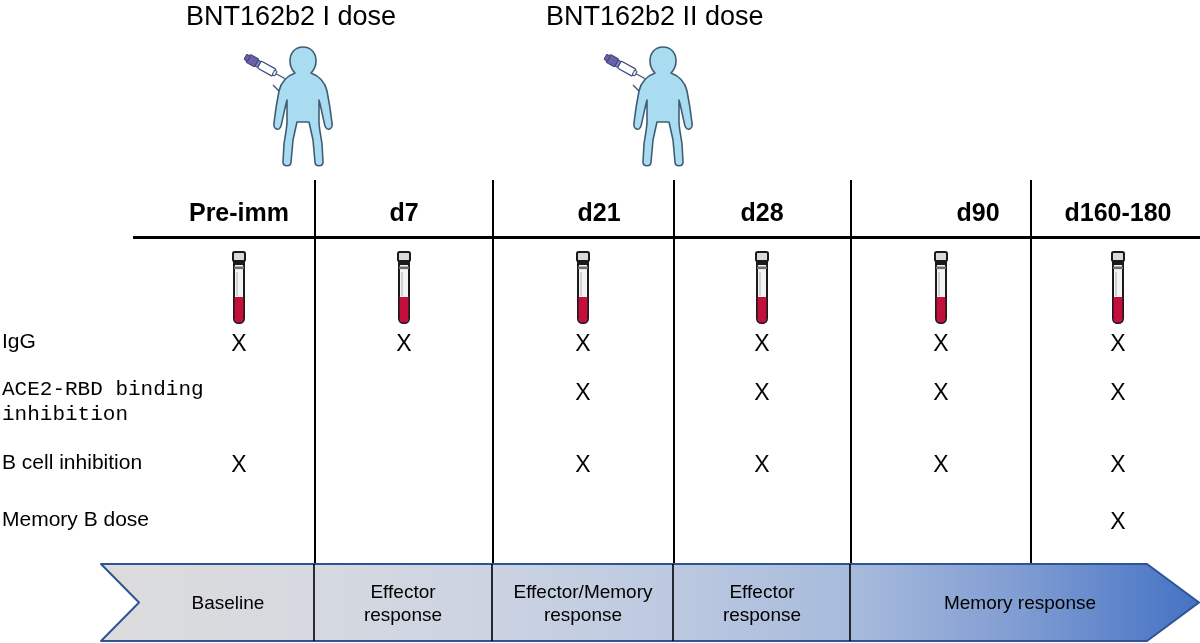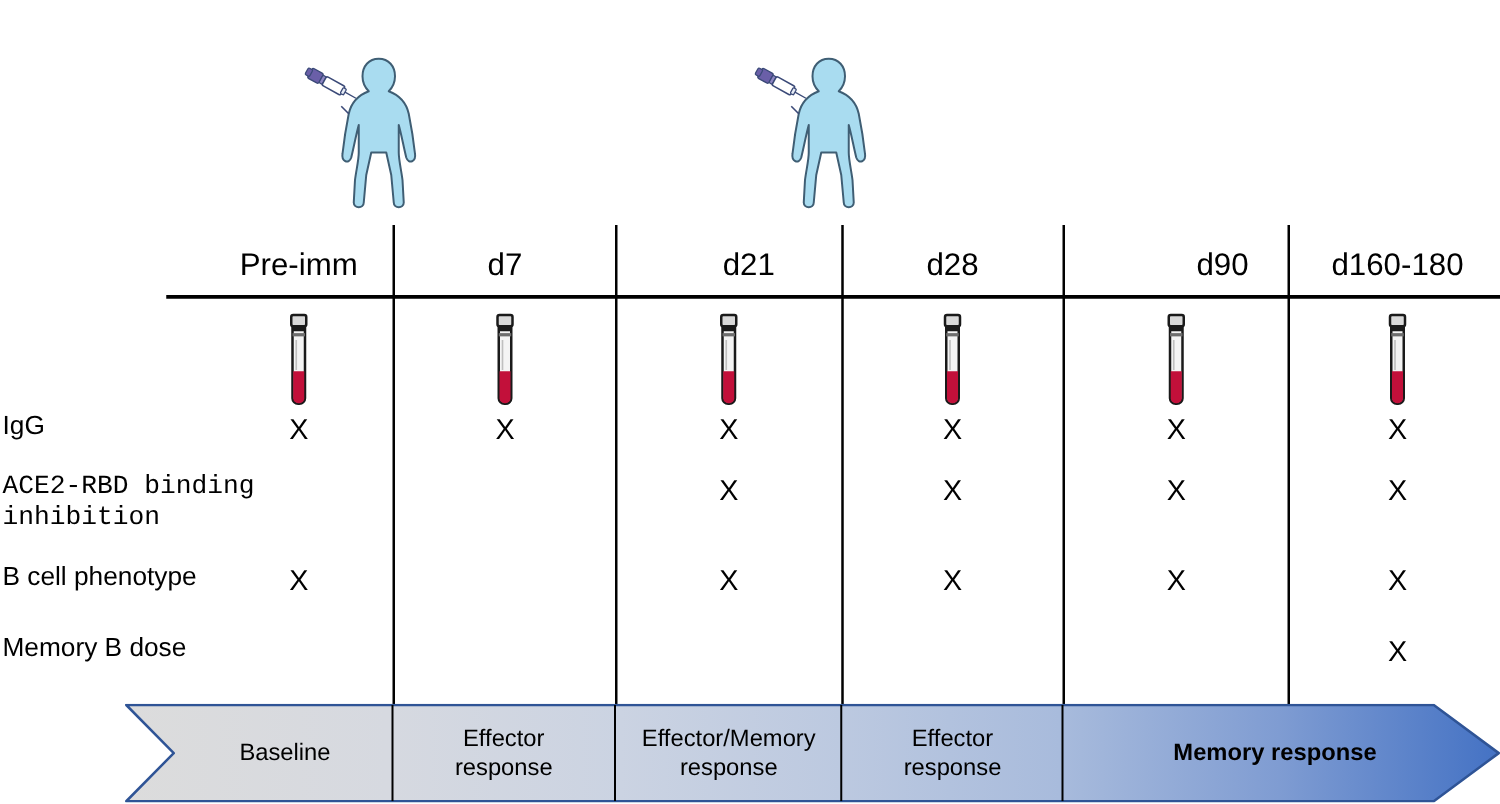--- a/index.html
+++ b/index.html
@@ -51,21 +51,21 @@
   }
 
   
   .col-header {
     position: absolute;
     top: 192px;
     height: 40px;
     line-height: 40px;
     text-align: center;
     font-size: 25px;
-    font-weight: normal;
+    font-weight: bold;
     white-space: nowrap;
     font-family: "Liberation Sans", sans-serif;
   }
 
   
   .tube { position: absolute; top: 250px; width: 26px; height: 76px; }
 
   
   .row-label {
     position: absolute;
@@ -106,20 +106,22 @@
     white-space: pre-line;
     font-family: "Liberation Sans", sans-serif;
     pointer-events: none;
   }
 </style>
 </head>
 <body>
 
 <div id="stage">
 
+  <div class="dose-title" id="dose1-title">BNT162b2 I dose</div>
+  <div class="dose-title" id="dose2-title">BNT162b2 II dose</div>
 
   <div class="figure-group" id="figure-1">
     <svg width="130" height="125" viewBox="0 0 130 125">
 
       <g>
         <path d="M63 3 C55 3 50 9 50 17 C50 22 52 26 55 29
                  C47 32 41 38 39 47 C37 57 35 70 34 79
                  C33 85 39 88 41 82 C43 74 45 63 47 56
                  L47 78 C47 84 45 92 44 100 L43 118 C43 123 51 123 51 118
                  L53 96 L57 78 L69 78 L73 96 L75 118 C75 123 83 123 83 118
@@ -245,21 +247,21 @@
       <div class="xmark" style="left: 583px; top: 332px;">X</div>
       <div class="xmark" style="left: 762px; top: 332px;">X</div>
       <div class="xmark" style="left: 941px; top: 332px;">X</div>
       <div class="xmark" style="left: 1118px; top: 332px;">X</div>
       <div class="row-label" style="top: 377px; font-family: Liberation Mono, monospace;">ACE2-RBD binding
 inhibition</div>
       <div class="xmark" style="left: 583px; top: 381px;">X</div>
       <div class="xmark" style="left: 762px; top: 381px;">X</div>
       <div class="xmark" style="left: 941px; top: 381px;">X</div>
       <div class="xmark" style="left: 1118px; top: 381px;">X</div>
-      <div class="row-label" style="top: 449px;">B cell phenotype</div>
+      <div class="row-label" style="top: 449px;">B cell inhibition</div>
       <div class="xmark" style="left: 239px; top: 453px;">X</div>
       <div class="xmark" style="left: 583px; top: 453px;">X</div>
       <div class="xmark" style="left: 762px; top: 453px;">X</div>
       <div class="xmark" style="left: 941px; top: 453px;">X</div>
       <div class="xmark" style="left: 1118px; top: 453px;">X</div>
       <div class="row-label" style="top: 506px;">Memory B dose</div>
       <div class="xmark" style="left: 1118px; top: 510px;">X</div>
     </div>
 
   <div id="phase-banner">
@@ -287,17 +289,17 @@
       </g>
     </svg>
     <div id="phase-labels">
         <div class="phase-label" style="left: 28px; width: 200px; top: 28px;">Baseline</div>
         <div class="phase-label" style="left: 203px; width: 200px; top: 17px;">Effector
 response</div>
         <div class="phase-label" style="left: 383px; width: 200px; top: 17px;">Effector/Memory
 response</div>
         <div class="phase-label" style="left: 562px; width: 200px; top: 17px;">Effector
 response</div>
-        <div class="phase-label" style="left: 820px; width: 200px; top: 28px; font-weight: bold;">Memory response</div>
+        <div class="phase-label" style="left: 820px; width: 200px; top: 28px;">Memory response</div>
       </div>
   </div>
 
 </div>
 
 </body></html>

